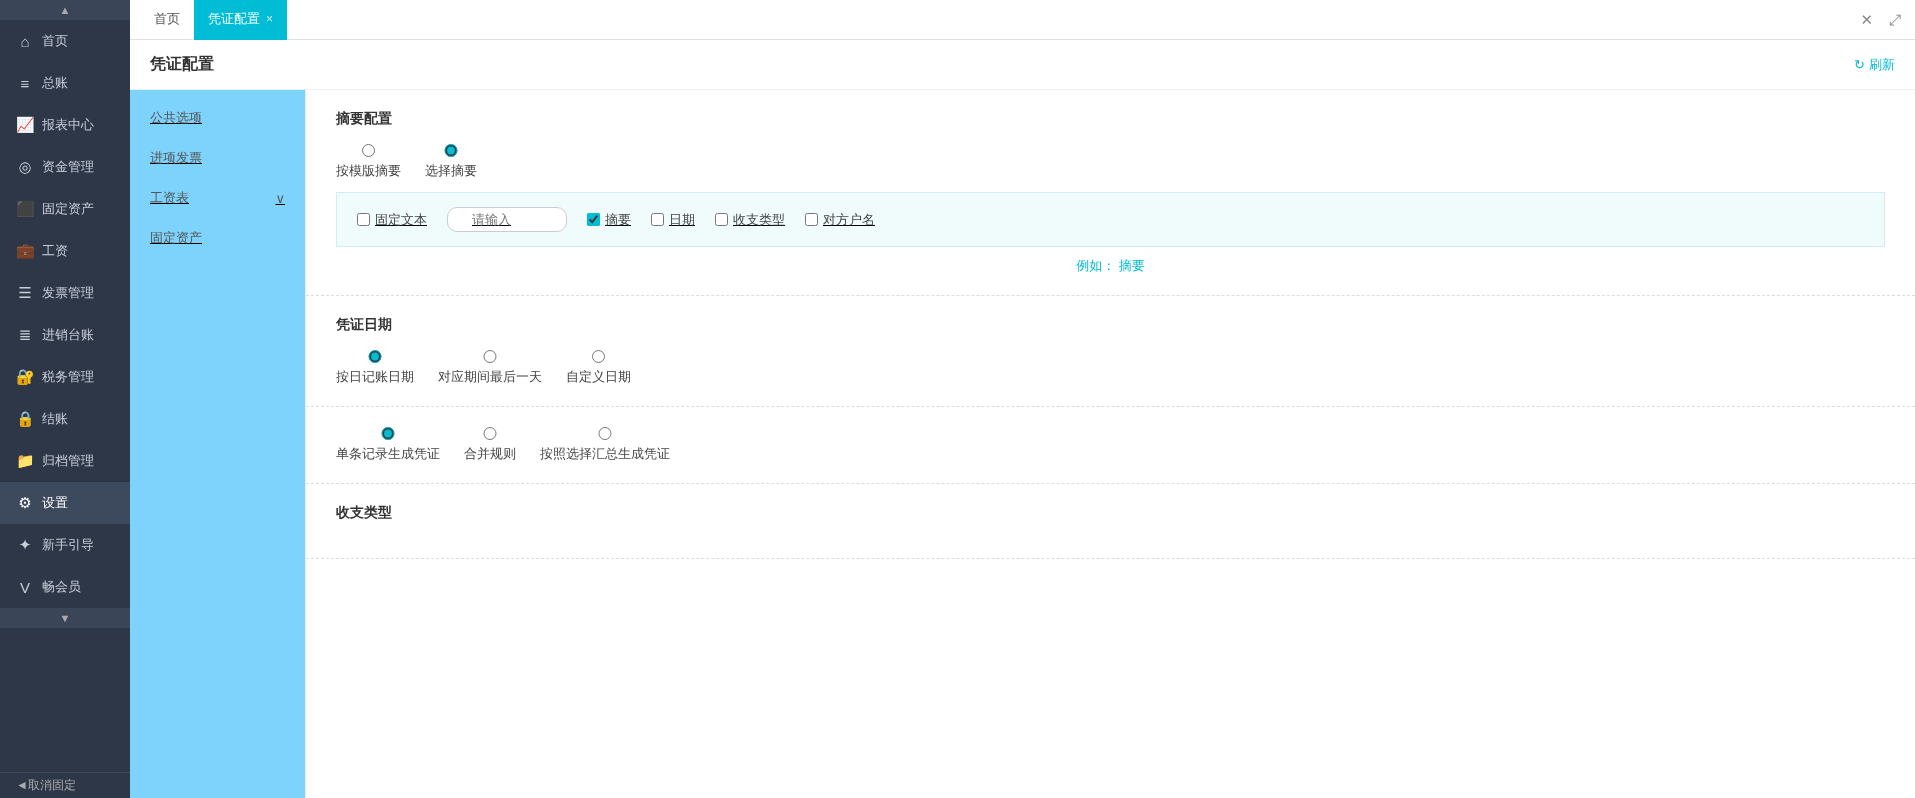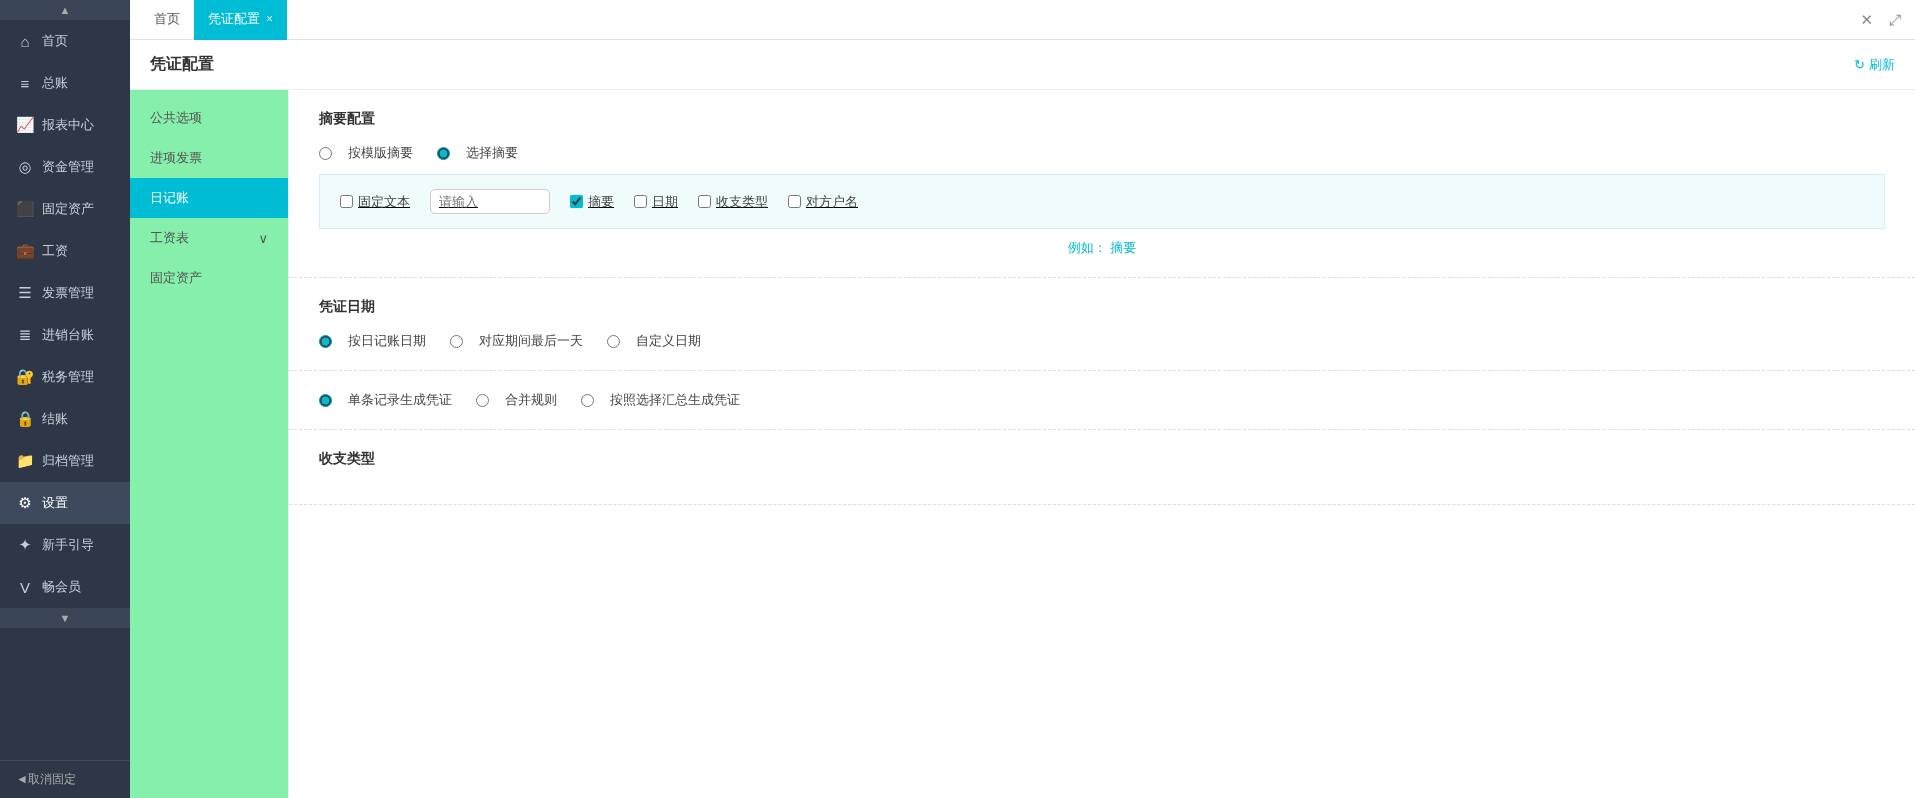--- a/index.html
+++ b/index.html
@@ -23,21 +23,21 @@
       cursor: pointer;
       font-size: 13px;
       color: #c8cdd8;
       transition: background 0.2s;
     }
     .sidebar-item.active { background: #3d4a5e; color: #fff; }
     .sidebar-item .icon { font-size: 15px; width: 18px; text-align: center; }
     .sidebar-bottom {
       margin-top: auto;
       border-top: 1px solid #3d4a5e;
-      padding: 10px 16px;
+      padding: 4px 16px;
       color: #aaa;
       font-size: 12px;
       cursor: pointer;
       display: flex;
       align-items: flex-start;
       gap: 6px;
     }
     .sidebar-scroll-up, .sidebar-scroll-down {
       background: #3a4558;
       text-align: center;
@@ -122,25 +122,26 @@
       gap: 4px;
       color: #00bcd4;
       cursor: pointer;
       font-size: 13px;
       border: none;
       background: none;
     }
 
     
     .left-nav {
-      width: 159px;
-      background: #86efac;
+      width: 176px;
+      background: #7dd3fc;
       border-right: 1px solid #eee;
       padding-top: 8px;
       flex-shrink: 0;
+      text-decoration: underline;
     }
     .left-nav-item {
       padding: 11px 20px;
       cursor: pointer;
       color: #555;
       font-size: 13px;
       display: flex;
       align-items: center;
       justify-content: space-between;
     }
@@ -170,25 +171,25 @@
     }
 
     
     .radio-group {
       display: flex;
       gap: 24px;
       align-items: center;
     }
     .radio-label {
       display: flex;
-      align-items: center;
-      gap: 16px;
+      gap: 5px;
       cursor: pointer;
       color: #444;
       font-size: 13px;
+      flex-direction: column;
     }
     .radio-label input[type="radio"] {
       accent-color: #00bcd4;
       cursor: pointer;
     }
 
     
     .checkbox-row {
       background: #f0fbfc;
       border: 1px solid #d0eef5;
@@ -207,22 +208,22 @@
       cursor: pointer;
       color: #444;
       font-size: 13px;
     }
     .checkbox-label input[type="checkbox"] {
       accent-color: #00bcd4;
       cursor: pointer;
     }
     .text-input {
       border: 1px solid #ccc;
-      border-radius: 5px;
-      padding: 4px 8px;
+      border-radius: 10px;
+      padding: 4px 24px;
       font-size: 13px;
       color: #999;
       width: 120px;
       outline: none;
     }
     .example-text {
       color: #00bcd4;
       font-size: 13px;
       margin-top: 10px;
       text-align: center;
@@ -381,23 +382,20 @@
 
     <div class="page-body">
 
       <div class="left-nav">
         <div class="left-nav-item">
           <span>公共选项</span>
         </div>
         <div class="left-nav-item">
           <span>进项发票</span>
         </div>
-        <div class="left-nav-item active">
-          <span>日记账</span>
-        </div>
         <div class="left-nav-item">
           <span>工资表</span>
           <span>∨</span>
         </div>
         <div class="left-nav-item">
           <span>固定资产</span>
         </div>
       </div>
 
       <div class="right-content">

